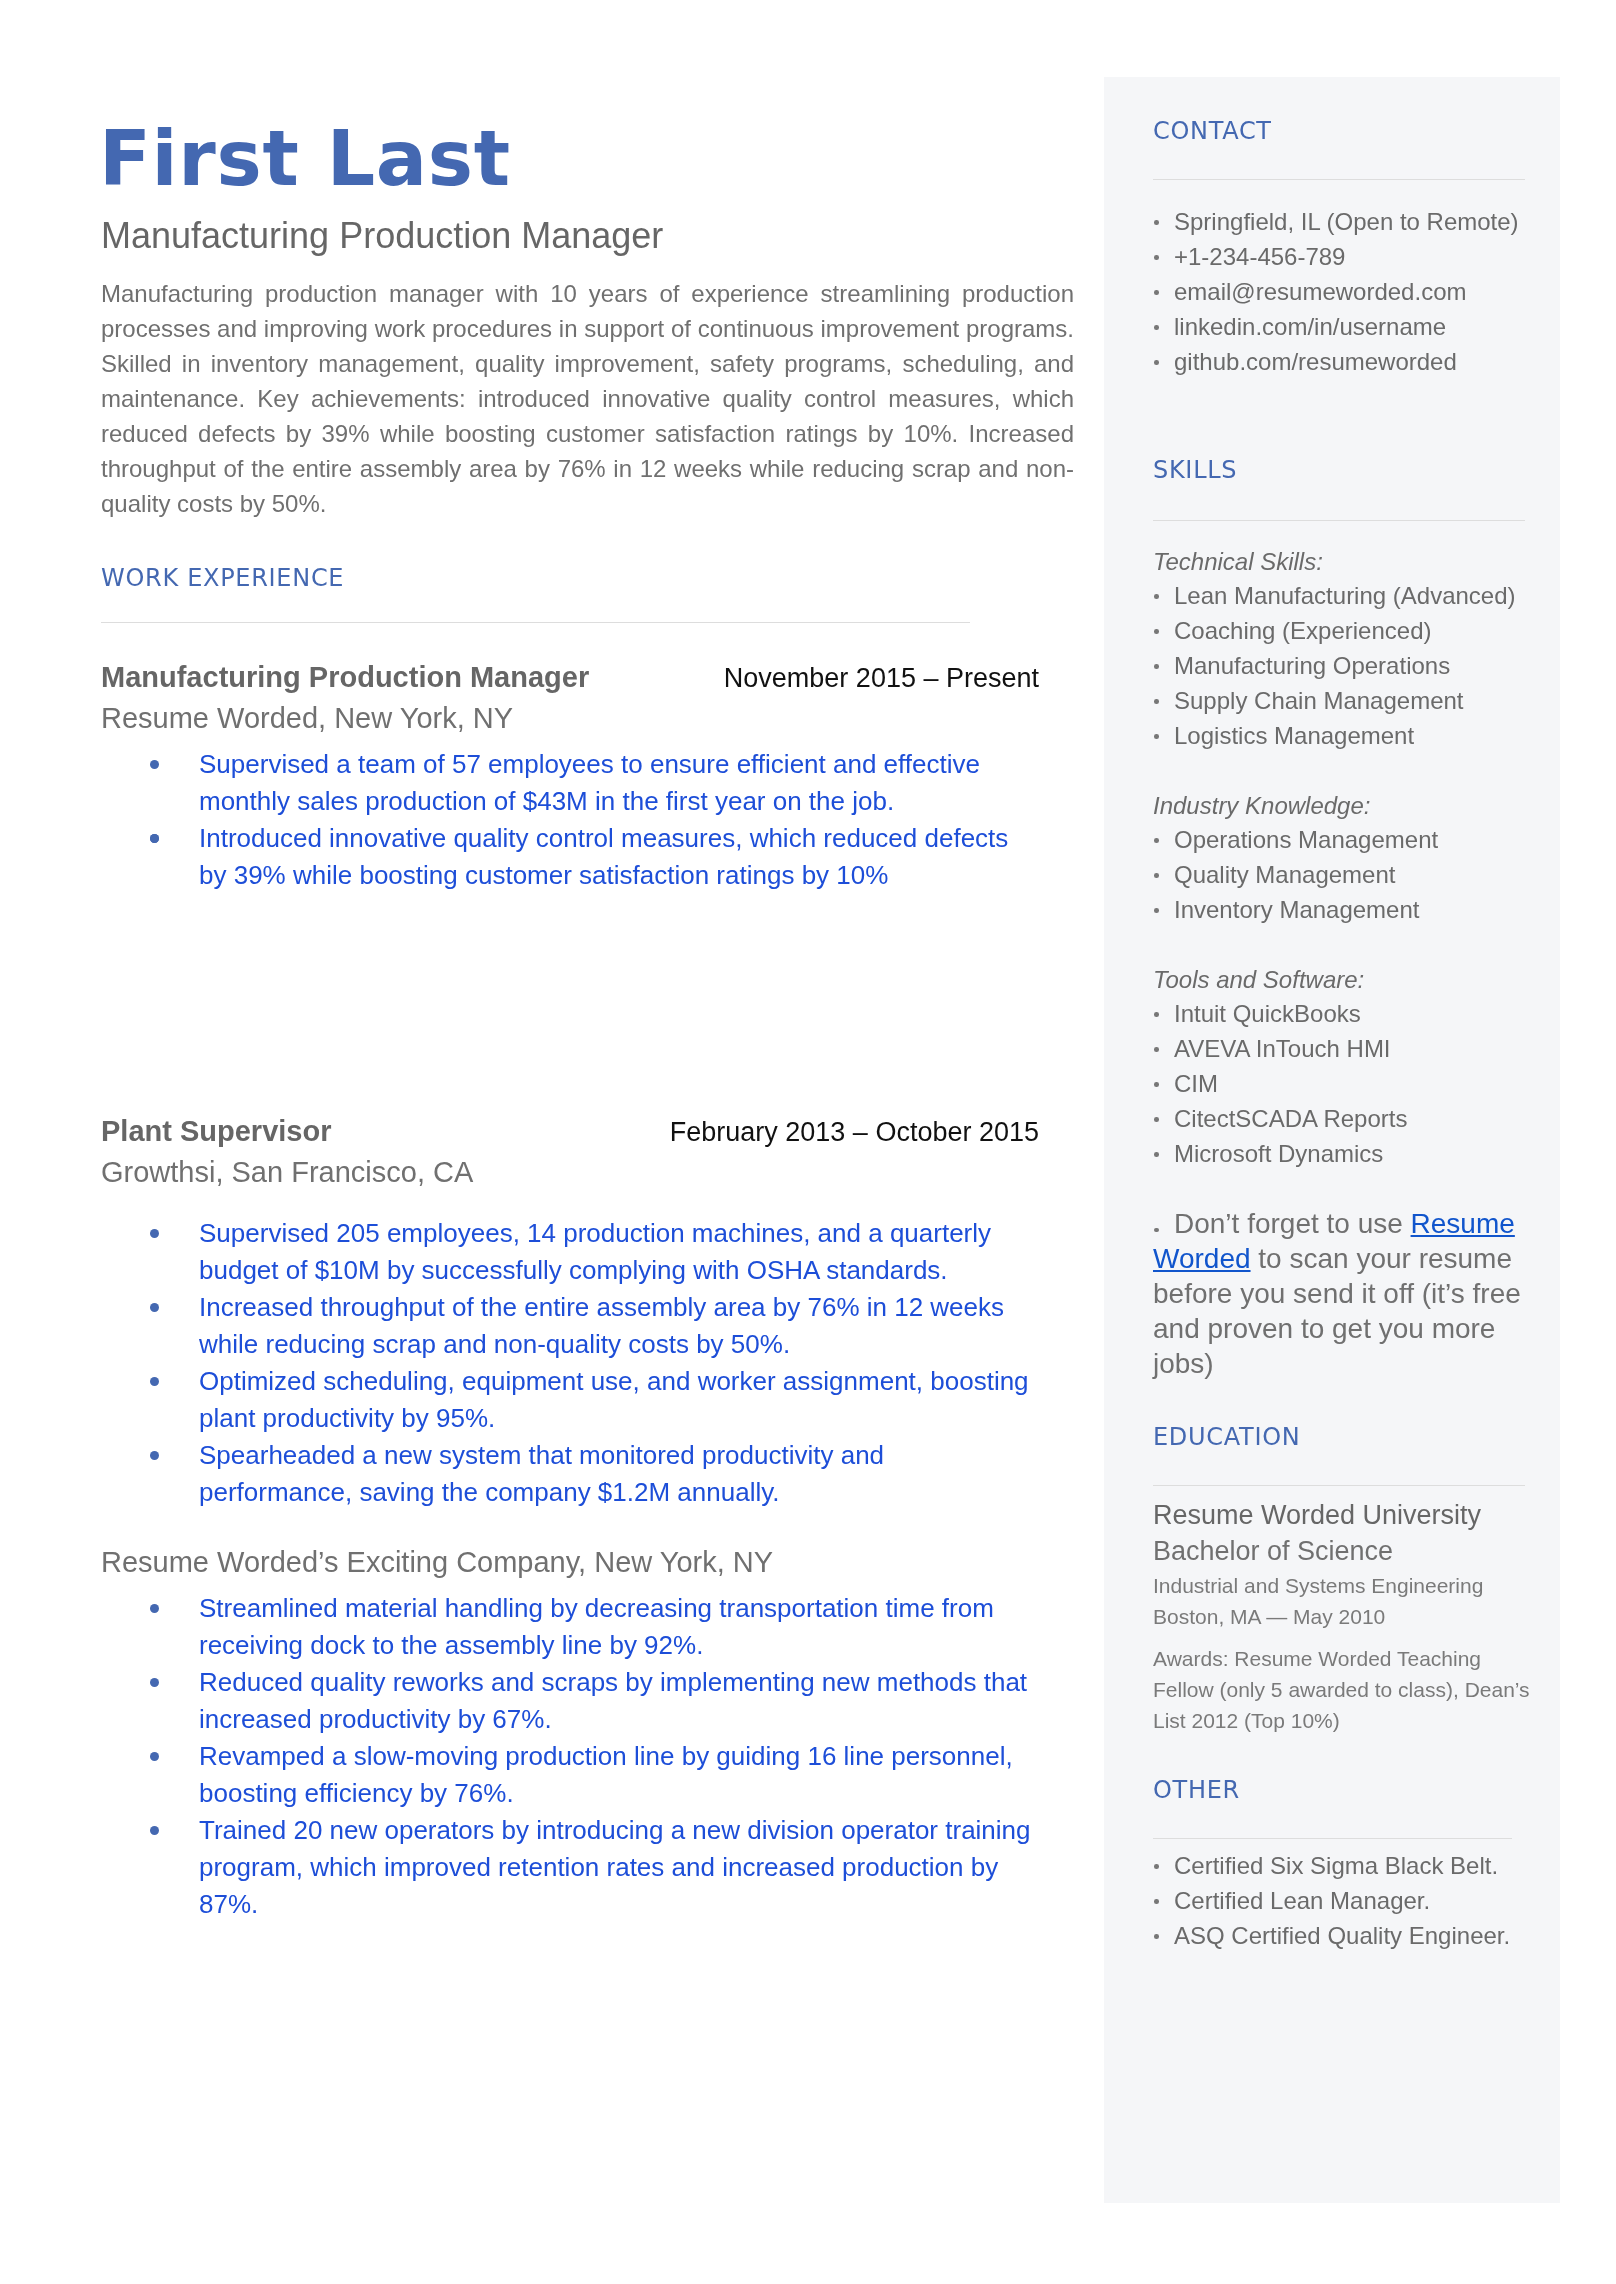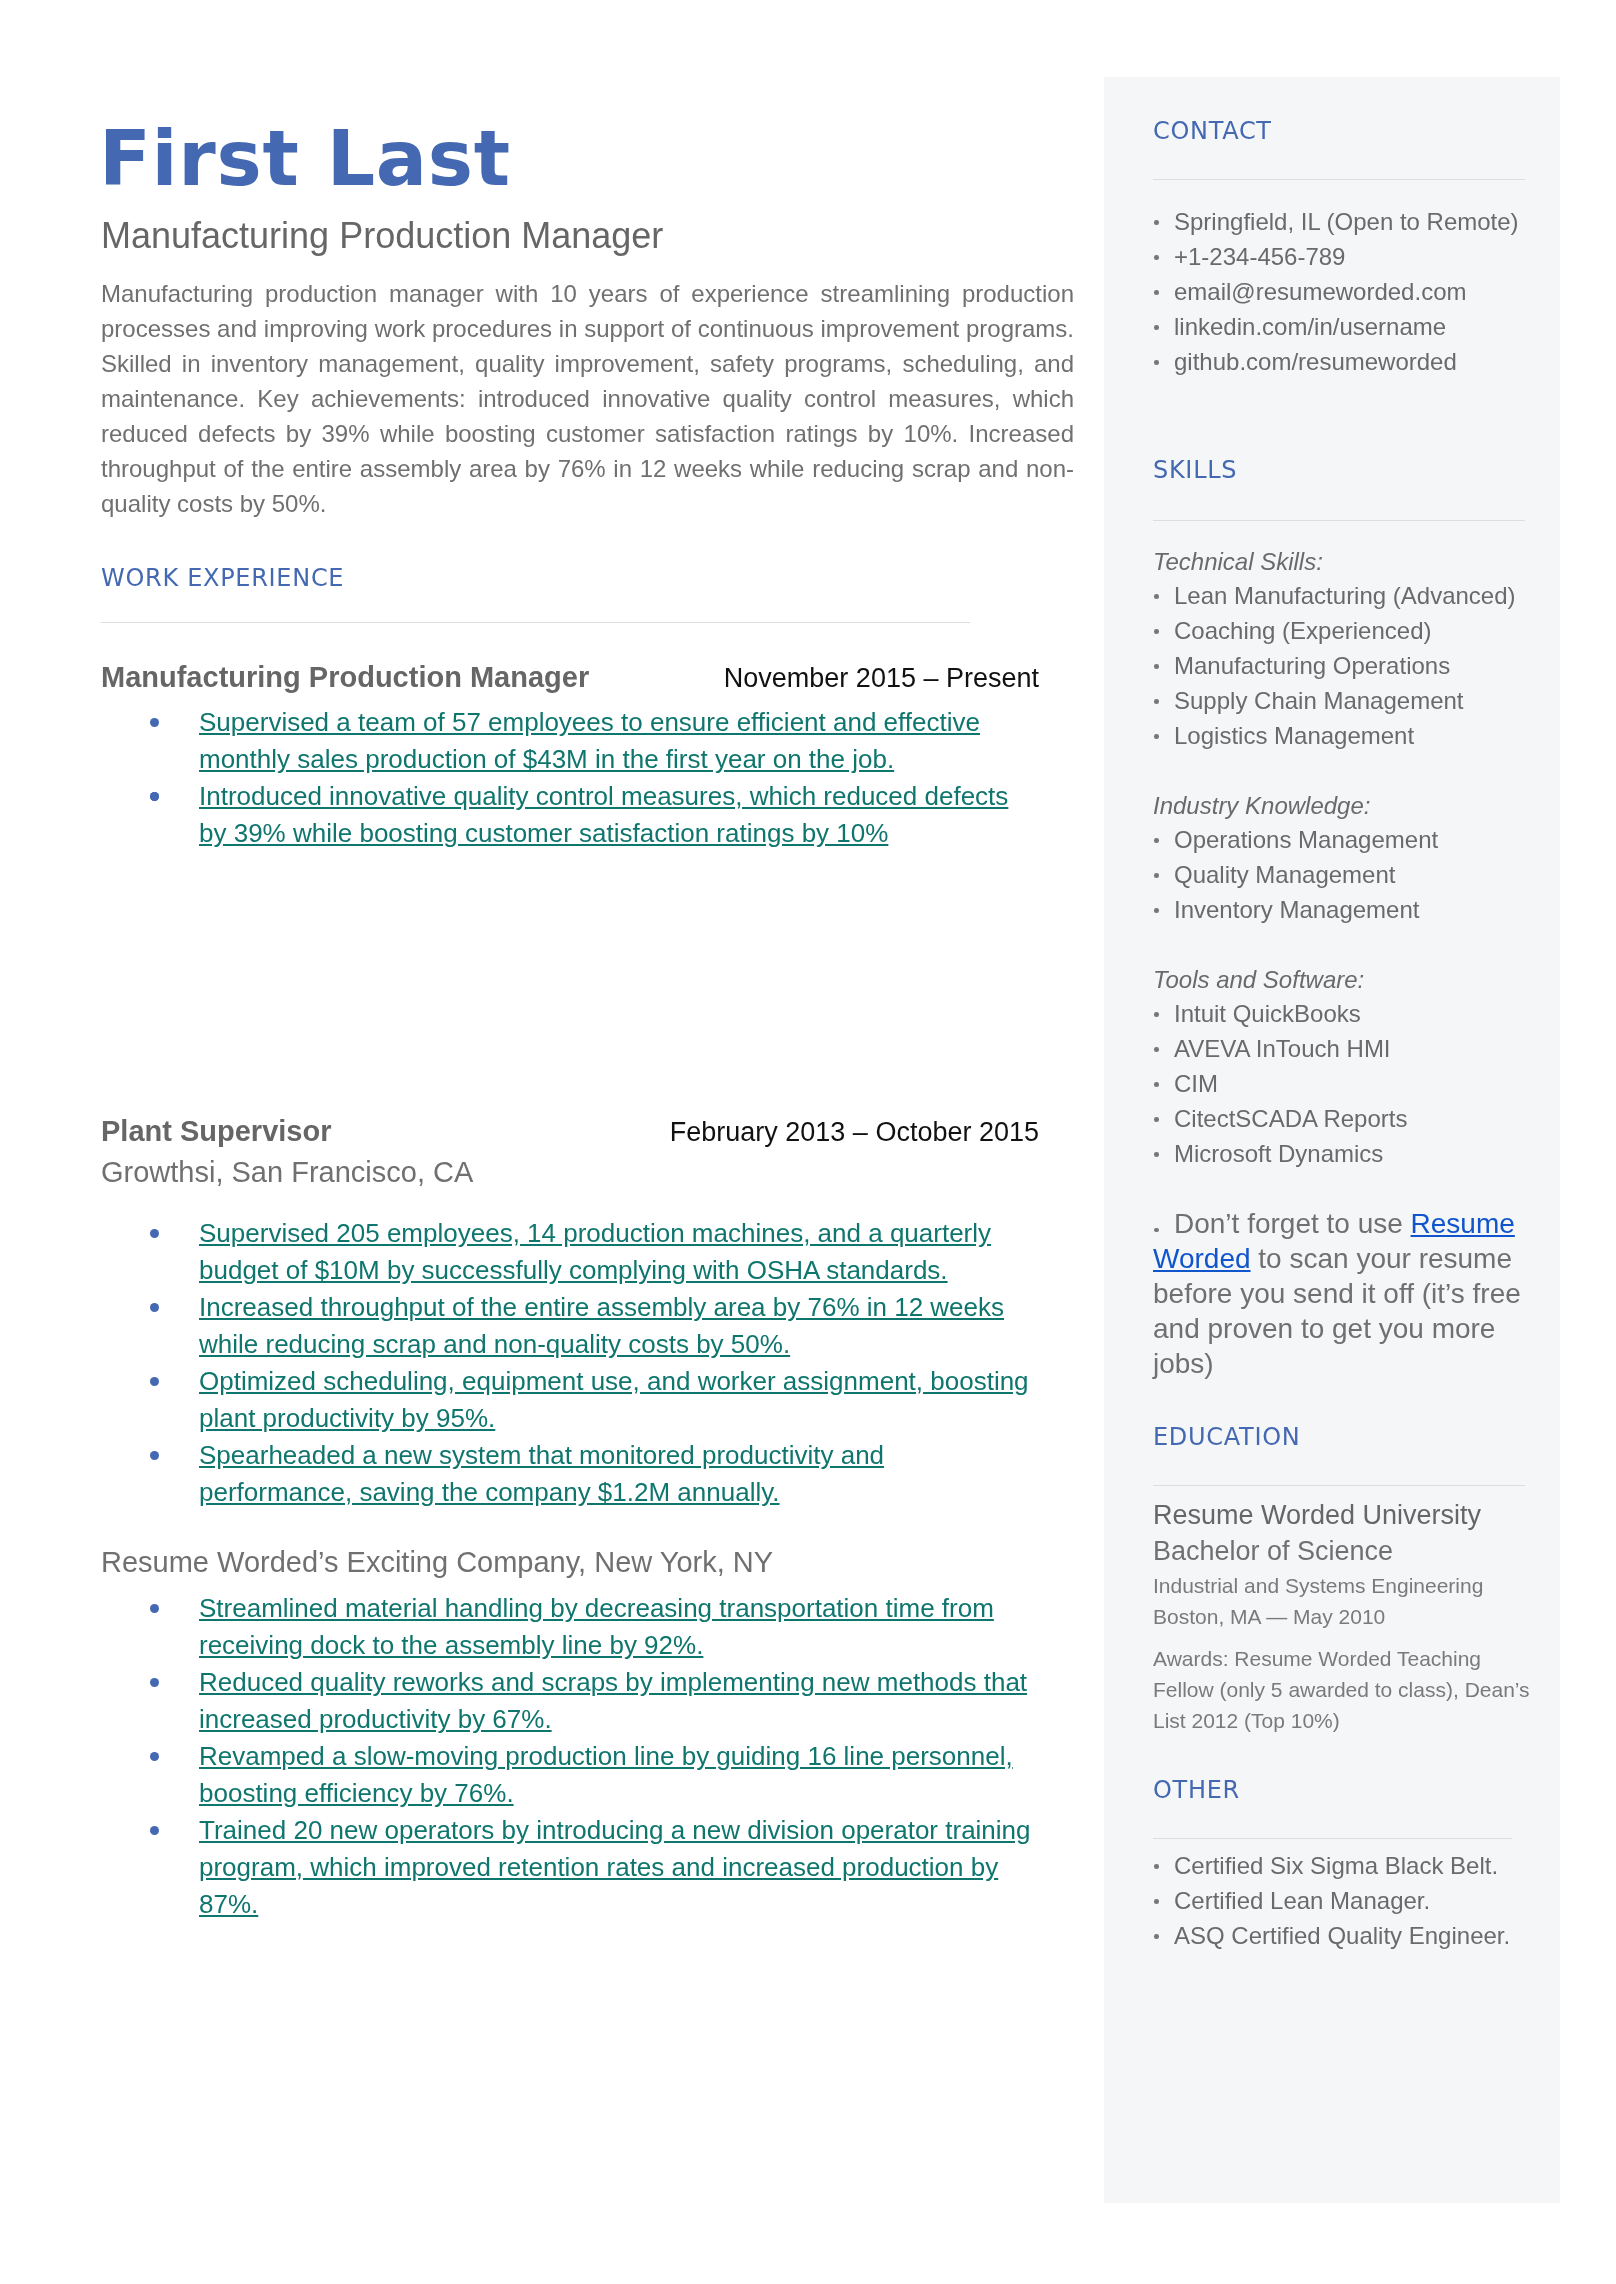--- a/index.html
+++ b/index.html
@@ -10,21 +10,21 @@
   .subtitle { left:101px; top:212px; font-size:36px; color:#666666; line-height:47px; }
   .summary { left:101px; top:276px; width:973px; font-size:24px; line-height:35px; text-align:justify; color:#707070; }
   .section-title { font-size:24px; color:#4468B1; letter-spacing:0.7px; line-height:29px; font-family:"DejaVu Sans", sans-serif; }
   .rule { height:1.3px; background:#dddddd; }
   .job { left:101px; width:938px; }
   .job-head { position:relative; height:39px; }
   .job-title { position:absolute; left:0; top:0; font-size:29px; font-weight:bold; color:#666666; line-height:39px; }
   .job-date { position:absolute; right:0; top:1.3px; font-size:27px; color:#111111; line-height:39px; }
   .job-company { font-size:29px; color:#707070; line-height:42px; }
   .bullets { list-style:none; margin:0; padding:0; }
-  .bullets li { position:relative; padding-left:98px; font-size:26px; line-height:37px; color:#0f766e;text-decoration:underline; }
+  .bullets li { position:relative; padding-left:98px; font-size:26px; line-height:37px; color:#1d4ed8; }
   .bullets li .dot { position:absolute; left:49px; top:14.3px; width:9px; height:9px; border-radius:50%; background:#4468B1; }
   .sidebar { left:1104px; top:77px; width:456px; height:2126px; background:#F5F6F8; }
   .side { left:1153px; width:384px; }
   .side-title { font-size:24px; color:#4468B1; letter-spacing:0.7px; line-height:29px; font-family:"DejaVu Sans", sans-serif; }
   .side-list { list-style:none; margin:0; padding:0; }
   .side-list li { position:relative; padding-left:21px; font-size:24px; line-height:35px; color:#6a6a6a; white-space:nowrap; }
   .side-list li .sdot { position:absolute; left:1.3px; top:16.3px; width:4.6px; height:4.6px; border-radius:50%; background:#777; }
   .sub-head { font-size:24px; font-style:italic; color:#6a6a6a; line-height:35px; }
   .tip { font-size:28px; line-height:35px; color:#707070; }
   .tip a { color:#1155CC; text-decoration:underline; }
@@ -42,20 +42,21 @@
 <div class="abs summary">Manufacturing production manager with 10 years of experience streamlining production processes and improving work procedures in support of continuous improvement programs. Skilled in inventory management, quality improvement, safety programs, scheduling, and maintenance. Key achievements: introduced innovative quality control measures, which reduced defects by 39% while boosting customer satisfaction ratings by 10%. Increased throughput of the entire assembly area by 76% in 12 weeks while reducing scrap and non-quality costs by 50%.</div>
 
 <div class="abs section-title" style="left:101px; top:564px;">WORK EXPERIENCE</div>
 <div class="abs rule" style="left:101px; top:622px; width:869px;"></div>
 
 <div class="abs job" style="top:658px;">
   <div class="job-head">
     <div class="job-title">Manufacturing Production Manager</div>
     <div class="job-date">November 2015 – Present</div>
   </div>
+  <div class="job-company">Resume Worded, New York, NY</div>
   <ul class="bullets" style="margin-top:7.2px;">
     <li><span class="dot"></span><span>Supervised a team of 57 employees to ensure efficient and effective monthly sales production of $43M in the first year on the job.</span></li>
     <li><span class="dot"></span></li>
     <li><span class="dot"></span><span>Introduced innovative quality control measures, which reduced defects by 39% while boosting customer satisfaction ratings by 10%</span></li>
   </ul>
 </div>
 
 <div class="abs job" style="top:1112px;">
   <div class="job-head">
     <div class="job-title">Plant Supervisor</div>

